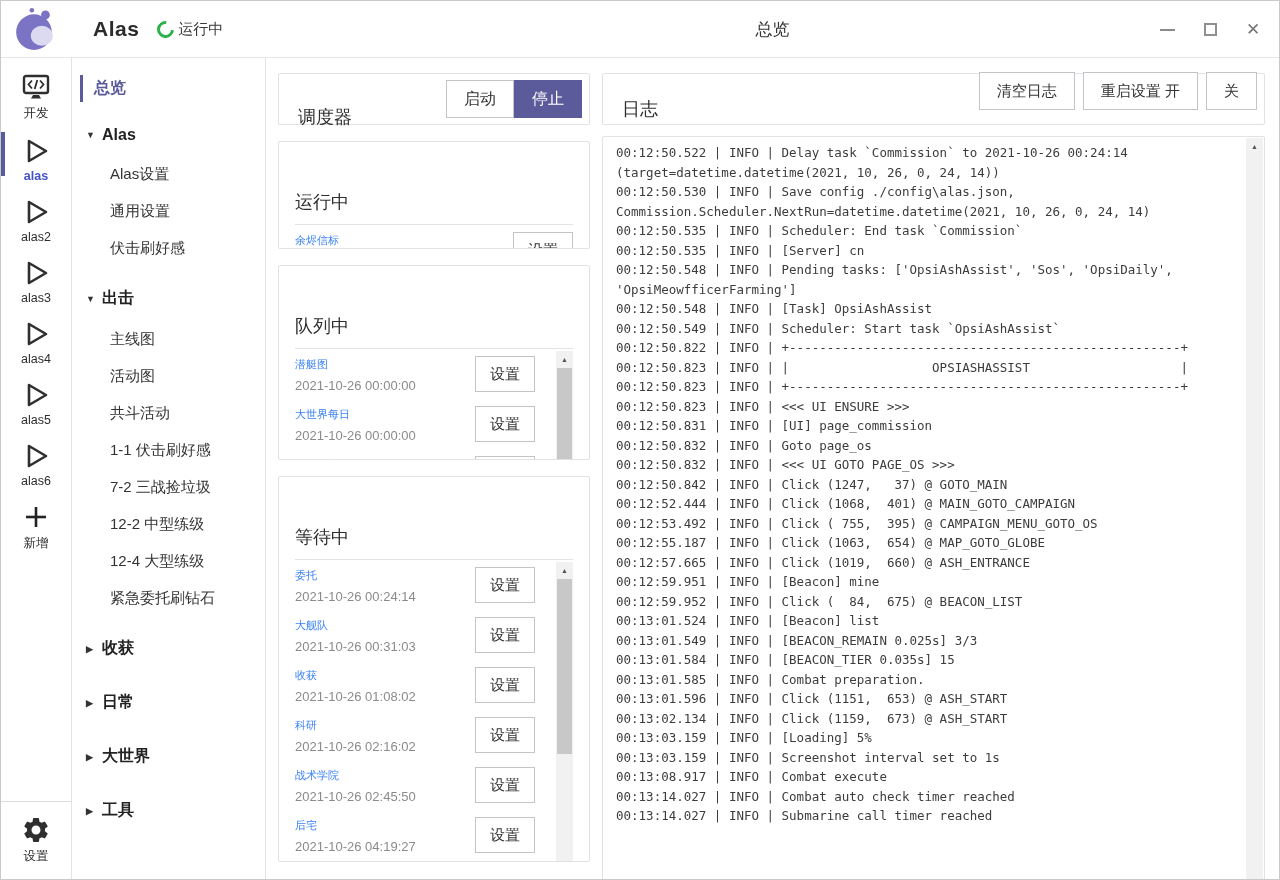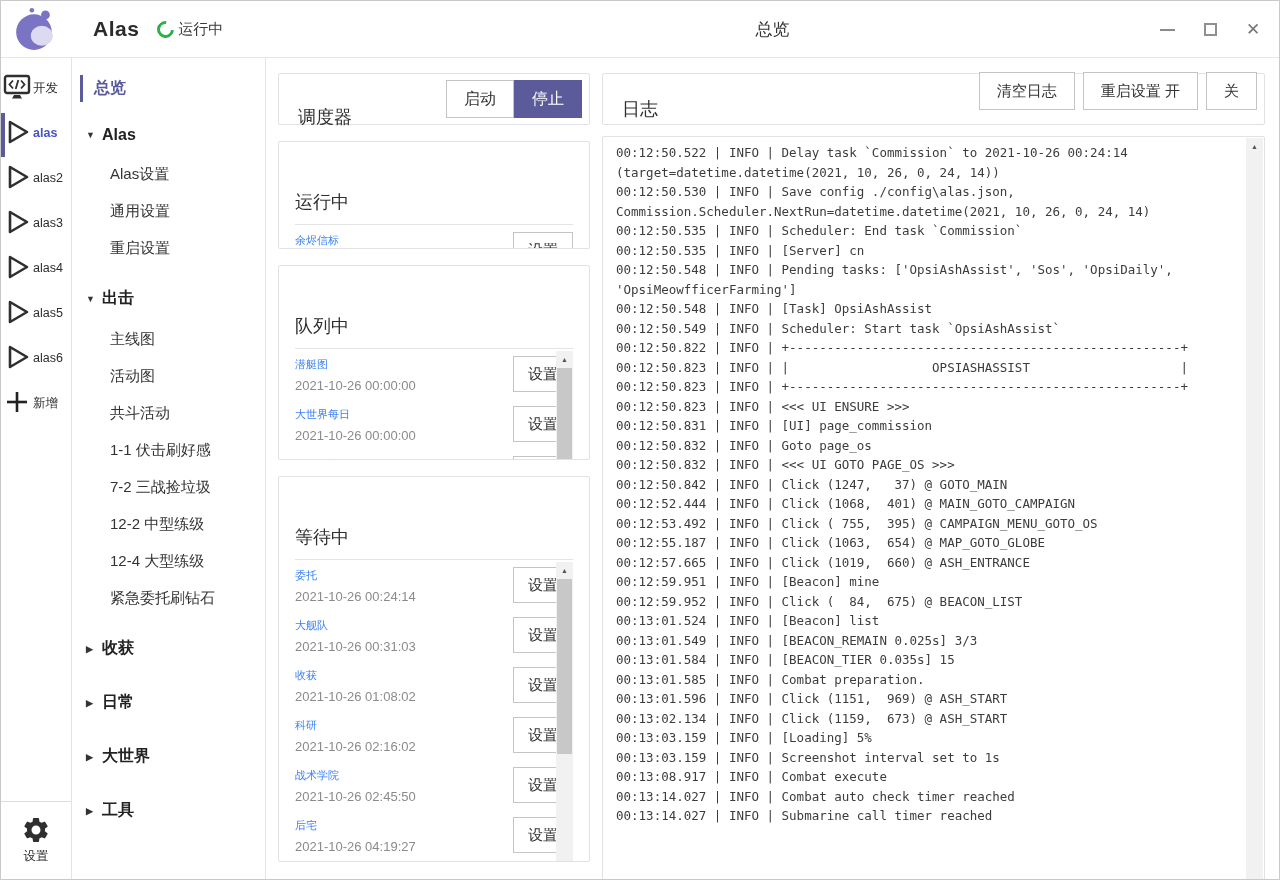--- a/index.html
+++ b/index.html
@@ -21,22 +21,22 @@
   .wc { display:flex; align-items:center; justify-content:center; width:16px; height:16px; cursor:pointer; }
   .wc-min-glyph { width:15px; height:2px; background:#8a8a8a; }
   .wc-max-glyph { width:13px; height:13px; border:2px solid #8f8f8f; }
   .wc-close-glyph { font-size:17px; color:#787878; line-height:1; }
 
   
   .bodyrow { position:absolute; top:57px; left:0; right:0; bottom:0; display:flex; }
 
   
   .rail { width:71px; border-right:1px solid #e3e3e3; display:flex; flex-direction:column; padding-top:6px; }
-  .rail-item { position:relative; width:100%; display:flex; flex-direction:row; align-items:center;
-               padding:7px 0 6px; cursor:pointer; }
+  .rail-item { position:relative; width:100%; display:flex; flex-direction:column; align-items:center;
+               padding:7px 0 6px; cursor:pointer;justify-content:space-between; }
   .rail-item .vbar { display:none; }
   .rail-item.active .vbar { display:block; position:absolute; left:0; top:4px; height:44px; width:4px; background:var(--accent); }
   .rail-icon { width:32px; height:32px; display:flex; align-items:center; justify-content:center; }
   .rail-label { font-size:12.5px; color:#2d2d2d; margin-top:2px; }
   .rail-item.active .rail-label { color:#4453c8; font-weight:bold; }
   .rail-settings { margin-top:auto; border-top:1px solid #ddd; width:100%; display:flex; flex-direction:column;
                    align-items:center; padding:12px 0 14px; cursor:pointer; }
 
   
   .sidebar { width:194px; border-right:1px solid #e3e3e3; padding-top:14px; overflow:hidden; }
@@ -60,21 +60,21 @@
   .btn.primary { background:var(--accent); border-color:var(--accent); color:#fff; }
 
   .card.sec { margin-top:16px; padding:12px 16px 0 16px; overflow:hidden; }
   .sec .card-divider { border-top:1px solid #e3e3e3; margin-top:10px; }
   .section-0 { height:108px; }
   .section-1 { height:195px; }
   .section-2 { height:386px; }
   .task-list { margin-top:0; overflow:hidden; position:relative; }
   .section-1 .task-list { height:148px; }
   .section-2 .task-list { height:338px; }
-  .task-list.scrollable { }
+  .task-list.scrollable { padding-right:38px; }
   .task-row { height:50px; display:flex; align-items:center; }
   .task-info { flex:1; }
   .task-name { font-size:11px; color:#3b82f6; line-height:23px; }
   .task-time { font-size:13px; color:#8b8b8b; line-height:19px; }
   .btn.small { font-size:15px; height:36px; padding:0 14px; }
 
   
   .fsb { position:absolute; right:0; top:2px; bottom:6px; width:17px; background:#f1f1f1; }
   .fsb-up,.fsb-down { position:absolute; left:0; right:0; height:17px; display:flex; align-items:center;
                       justify-content:center; font-size:7px; color:#555; cursor:pointer; }
@@ -226,21 +226,21 @@
       </div>
       <div id="menu-groups">
           <div>
     <div class="menu-group-header">
       <span class="tri">▼</span>
       <span class="gl">Alas</span>
     </div>
     <div class="children">
               <div class="menu-child">Alas设置</div>
               <div class="menu-child">通用设置</div>
-              <div class="menu-child">重启设置</div>
+              <div class="menu-child">伏击刷好感</div>
             </div>
   </div>
           <div>
     <div class="menu-group-header">
       <span class="tri">▼</span>
       <span class="gl">出击</span>
     </div>
     <div class="children">
               <div class="menu-child">主线图</div>
               <div class="menu-child">活动图</div>
@@ -436,21 +436,21 @@
             <div class="log-line">00:12:52.444 | INFO | Click (1068,  401) @ MAIN_GOTO_CAMPAIGN</div>
             <div class="log-line">00:12:53.492 | INFO | Click ( 755,  395) @ CAMPAIGN_MENU_GOTO_OS</div>
             <div class="log-line">00:12:55.187 | INFO | Click (1063,  654) @ MAP_GOTO_GLOBE</div>
             <div class="log-line">00:12:57.665 | INFO | Click (1019,  660) @ ASH_ENTRANCE</div>
             <div class="log-line">00:12:59.951 | INFO | [Beacon] mine</div>
             <div class="log-line">00:12:59.952 | INFO | Click (  84,  675) @ BEACON_LIST</div>
             <div class="log-line">00:13:01.524 | INFO | [Beacon] list</div>
             <div class="log-line">00:13:01.549 | INFO | [BEACON_REMAIN 0.025s] 3/3</div>
             <div class="log-line">00:13:01.584 | INFO | [BEACON_TIER 0.035s] 15</div>
             <div class="log-line">00:13:01.585 | INFO | Combat preparation.</div>
-            <div class="log-line">00:13:01.596 | INFO | Click (1151,  969) @ ASH_START</div>
+            <div class="log-line">00:13:01.596 | INFO | Click (1151,  653) @ ASH_START</div>
             <div class="log-line">00:13:02.134 | INFO | Click (1159,  673) @ ASH_START</div>
             <div class="log-line">00:13:03.159 | INFO | [Loading] 5%</div>
             <div class="log-line">00:13:03.159 | INFO | Screenshot interval set to 1s</div>
             <div class="log-line">00:13:08.917 | INFO | Combat execute</div>
             <div class="log-line">00:13:14.027 | INFO | Combat auto check timer reached</div>
             <div class="log-line">00:13:14.027 | INFO | Submarine call timer reached</div>
           </div>
         <div class="fsb">
           <span class="fsb-up">▲</span>
           <span class="fsb-thumb"></span>

